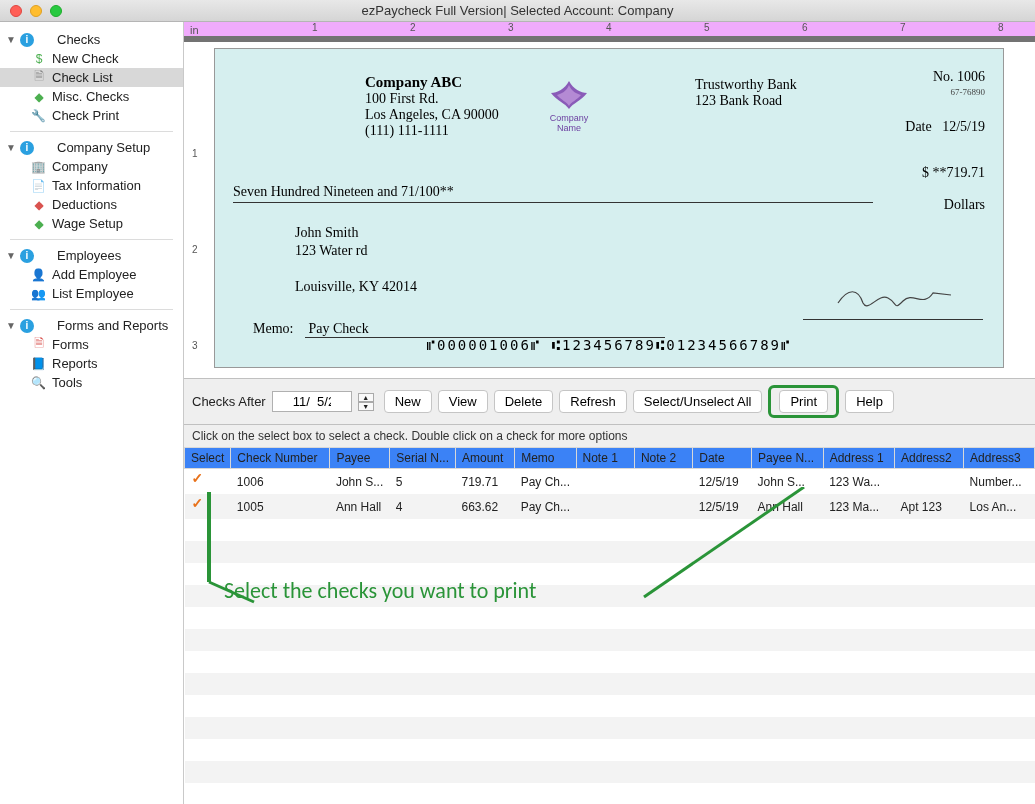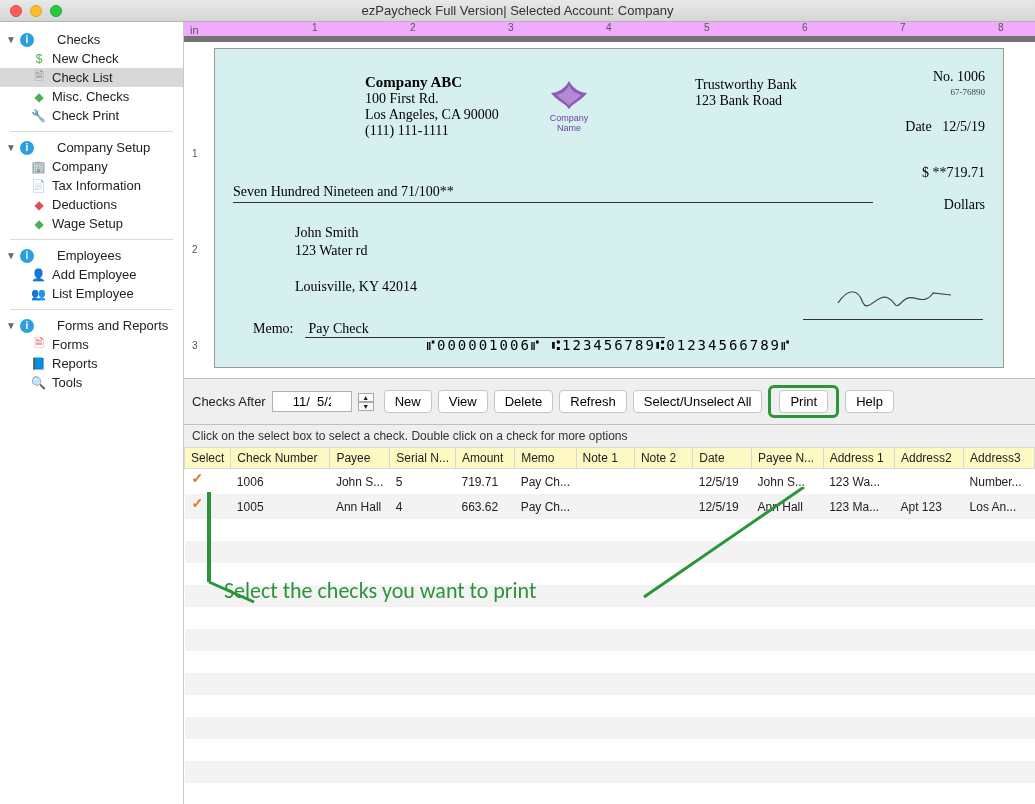--- a/index.html
+++ b/index.html
@@ -53,21 +53,21 @@
   .check .micr { position: absolute; left: 0; right: 0; top: 288px; text-align: center; font-family: monospace; letter-spacing: 2px; font-size: 14px; }
   .toolbar { display: flex; align-items: center; gap: 6px; padding: 6px 8px; background: #efefef; border-bottom: 1px solid #c0c0c0; }
   .toolbar .date-input { border: 1px solid #b0b0b0; padding: 2px 20px; font-size: 13px; width: 80px; background: #fff; }
   .toolbar .step { width: 16px; display: flex; flex-direction: column; margin-right: 4px; }
   .toolbar .step span { font-size: 7px; line-height: 7px; text-align: center; border: 1px solid #aaa; background: #f9f9f9; cursor: pointer; }
   .btn { background: #fff; border: 1px solid #c5c5c5; border-radius: 4px; padding: 3px 10px; font-size: 13px; cursor: pointer; }
   .green-box { border: 3px solid #2a9438; border-radius: 6px; padding: 2px 8px; }
   .hint { padding: 4px 8px; font-size: 12px; color: #333; background: #efefef; }
   .table-wrap { flex: 1; background: #fff; overflow: auto; position: relative; }
   table { border-collapse: collapse; width: 100%; font-size: 12px; }
-  th { background: #fef9c3; border: 1px solid #d8d8d8; font-weight: normal; text-align: left; padding: 3px 6px; height: 20px; white-space: nowrap; }
+  th { background: #3b82f6; border: 1px solid #d8d8d8; font-weight: normal; text-align: left; padding: 3px 6px; height: 20px; white-space: nowrap; }
   td { border: 0; padding: 3px 6px; height: 22px; white-space: nowrap; overflow: hidden; text-overflow: ellipsis; }
   tr.data:nth-child(odd) td { background: #fff; }
   tr.data:nth-child(even) td { background: #f3f3f3; }
   tr.stripe:nth-child(odd) td { background: #fff; }
   tr.stripe:nth-child(even) td { background: #f3f3f3; }
   .chk { width: 16px; height: 16px; display: inline-block; position: relative; }
   .chk::after { content: "✓"; color: #e8711a; font-weight: bold; font-size: 14px; position: absolute; top: -2px; left: 1px; }
   .annotation { position: absolute; color: #2a9438; font-size: 22px; font-family: Calibri, Arial, sans-serif; pointer-events: none; }
   svg.arrow { position: absolute; pointer-events: none; }
 </style>

